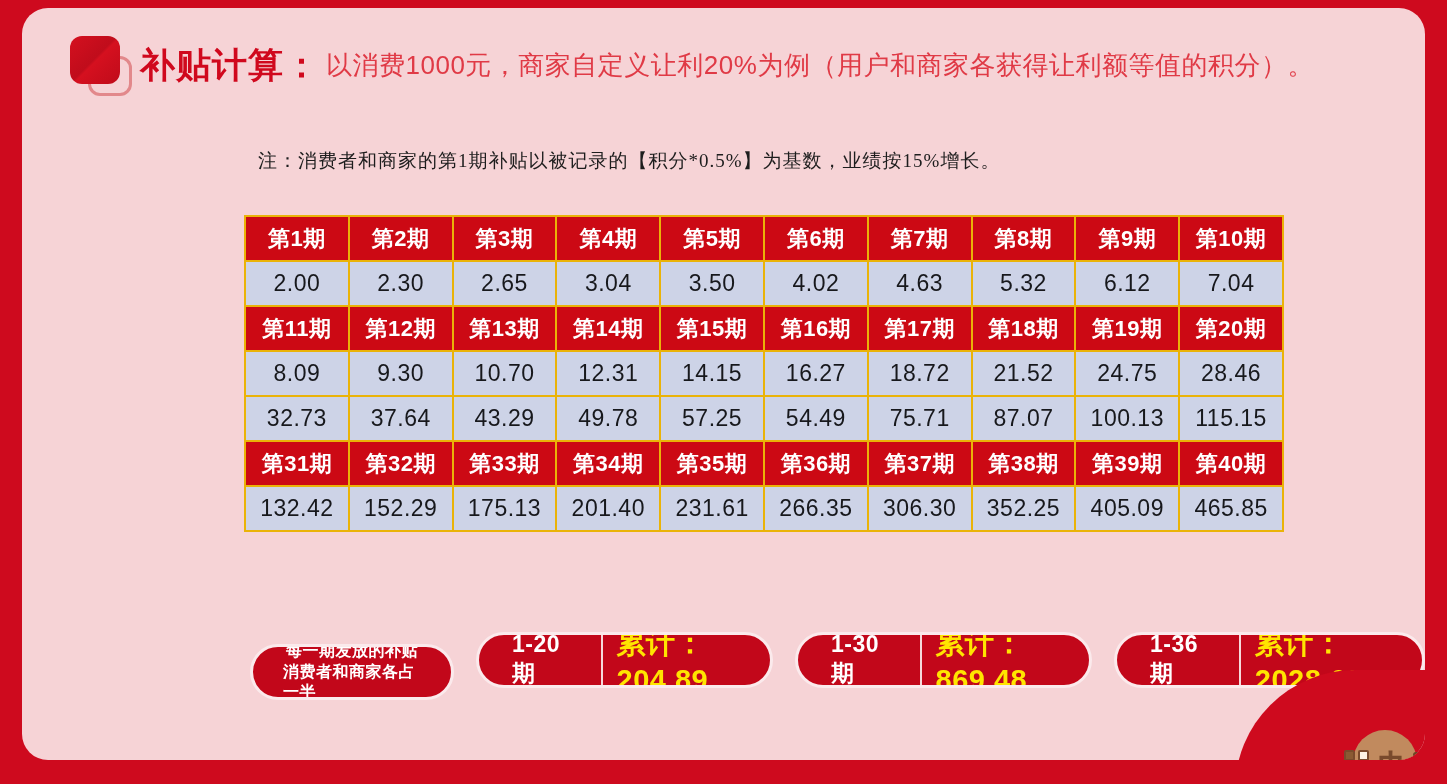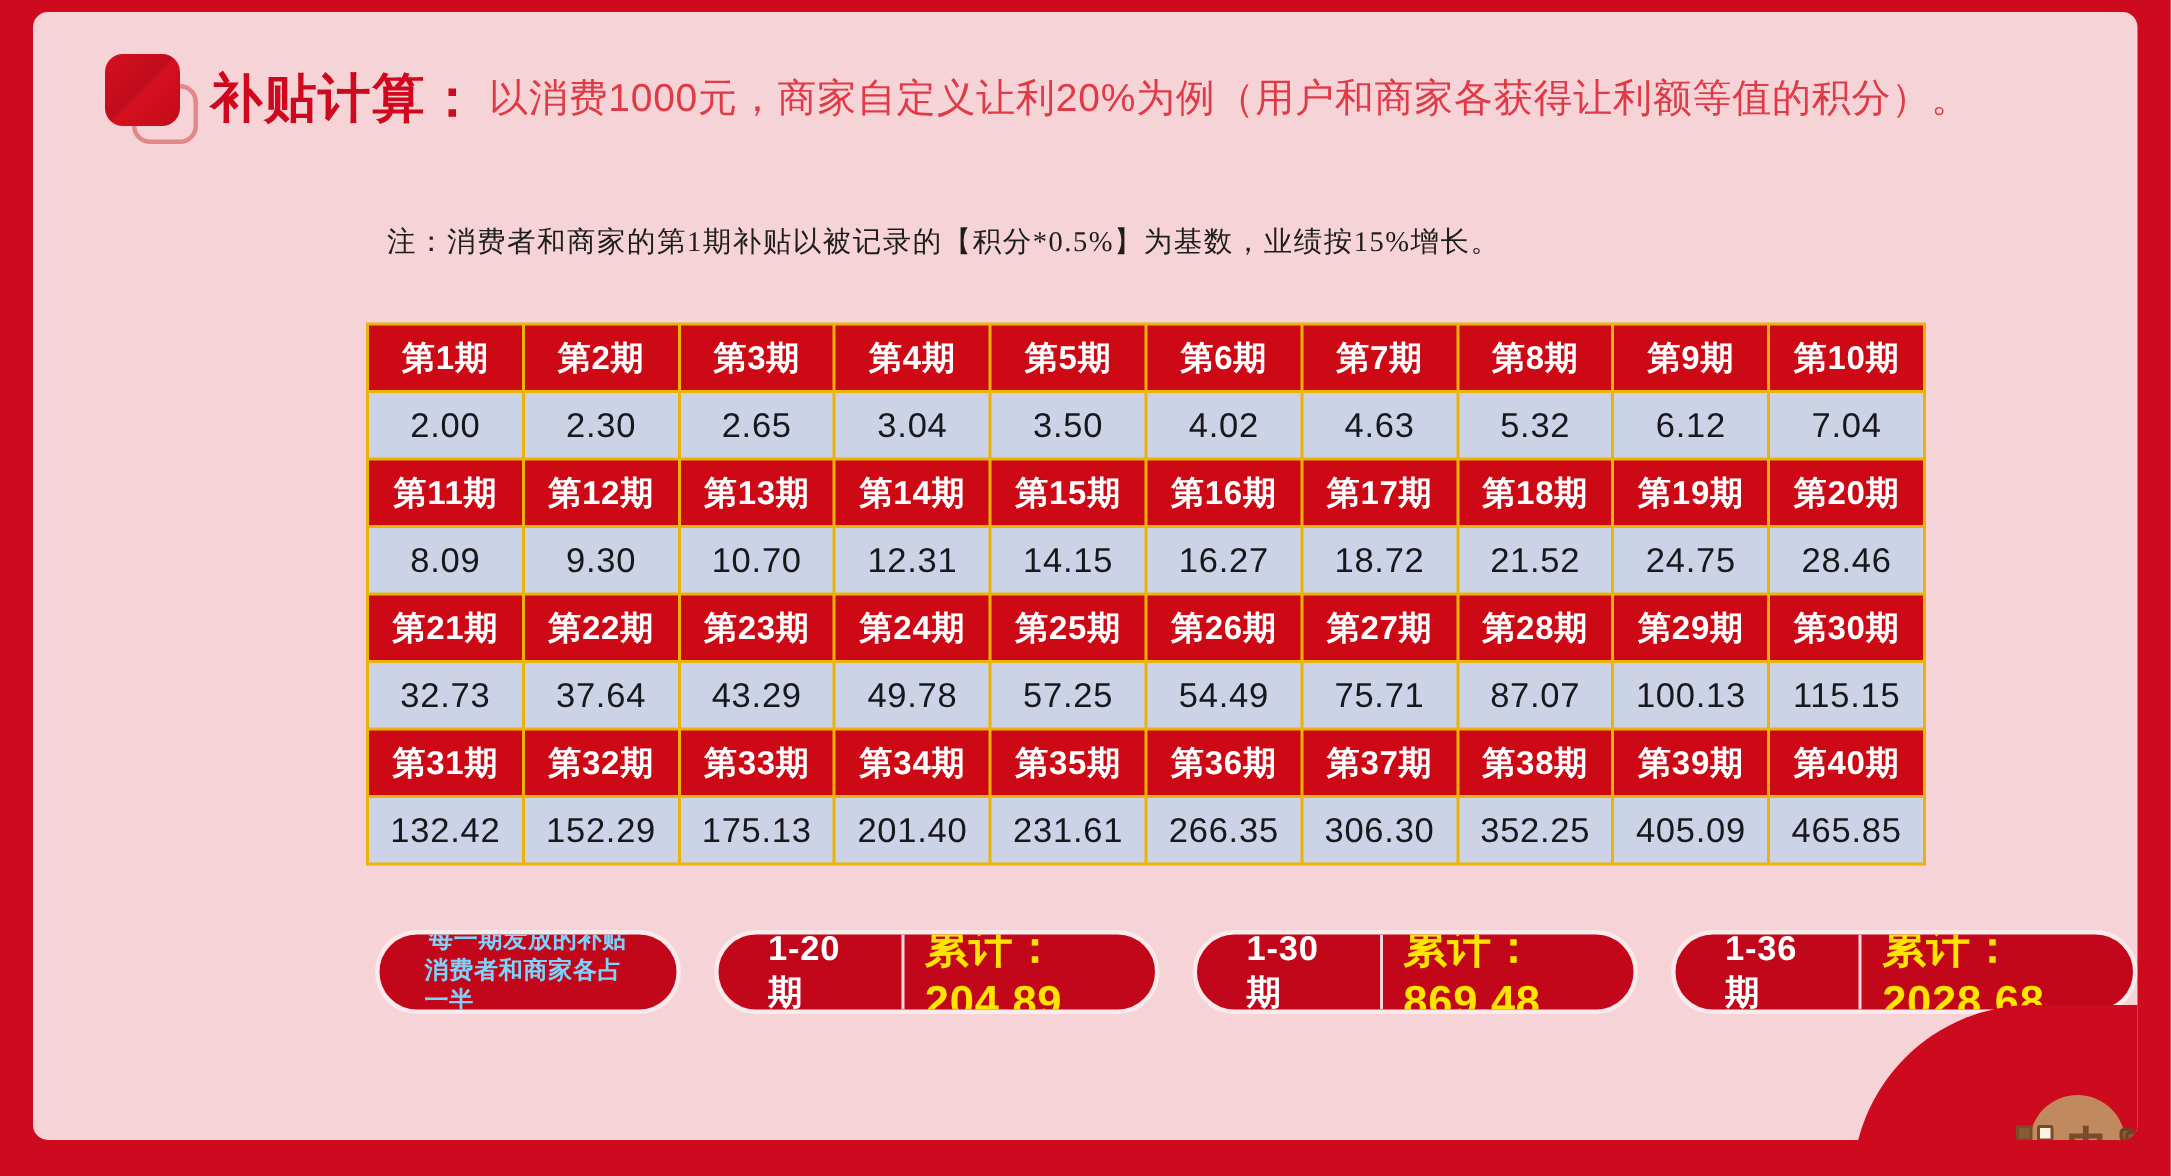--- a/index.html
+++ b/index.html
@@ -21,21 +21,21 @@
     height: 784px;
     background: #ce0a1e;
   }
   #panel {
     position: absolute;
     left: 22px;
     top: 8px;
     width: 1403px;
     height: 752px;
     background: #f6d3d6;
-    border-radius: 10px;
+    border-radius: 26px;
     overflow: hidden;
   }
 
   
   #header {
     position: absolute;
     left: 40px;
     top: 26px;
     display: flex;
     align-items: center;
@@ -150,25 +150,26 @@
     border-radius: 32px;
     height: 56px;
     box-sizing: border-box;
     overflow: hidden;
   }
   .pill-note {
     flex-direction: column;
     justify-content: center;
     align-items: center;
     padding: 0 30px;
-    color: #7dd3fc;
+    color: #ffffff;
     font-size: 16px;
     font-weight: bold;
     line-height: 1.3;
     letter-spacing: 0.5px;
+    margin-top: 24px;
   }
   .pill-seg-left {
     display: flex;
     align-items: center;
     justify-content: center;
     padding: 0 33px;
     color: #ffffff;
     font-size: 23px;
     font-weight: bold;
     border-right: 2px solid #f6d9dc;
@@ -324,32 +325,20 @@
           <div class="cell val">10.70</div>
           <div class="cell val">12.31</div>
           <div class="cell val">14.15</div>
           <div class="cell val">16.27</div>
           <div class="cell val">18.72</div>
           <div class="cell val">21.52</div>
           <div class="cell val">24.75</div>
           <div class="cell val">28.46</div>
         </div>
         <div class="trow">
-          <div class="cell head">第21期</div>
-          <div class="cell head">第22期</div>
-          <div class="cell head">第23期</div>
-          <div class="cell head">第24期</div>
-          <div class="cell head">第25期</div>
-          <div class="cell head">第26期</div>
-          <div class="cell head">第27期</div>
-          <div class="cell head">第28期</div>
-          <div class="cell head">第29期</div>
-          <div class="cell head">第30期</div>
-        </div>
-        <div class="trow">
           <div class="cell val">32.73</div>
           <div class="cell val">37.64</div>
           <div class="cell val">43.29</div>
           <div class="cell val">49.78</div>
           <div class="cell val">57.25</div>
           <div class="cell val">54.49</div>
           <div class="cell val">75.71</div>
           <div class="cell val">87.07</div>
           <div class="cell val">100.13</div>
           <div class="cell val">115.15</div>

